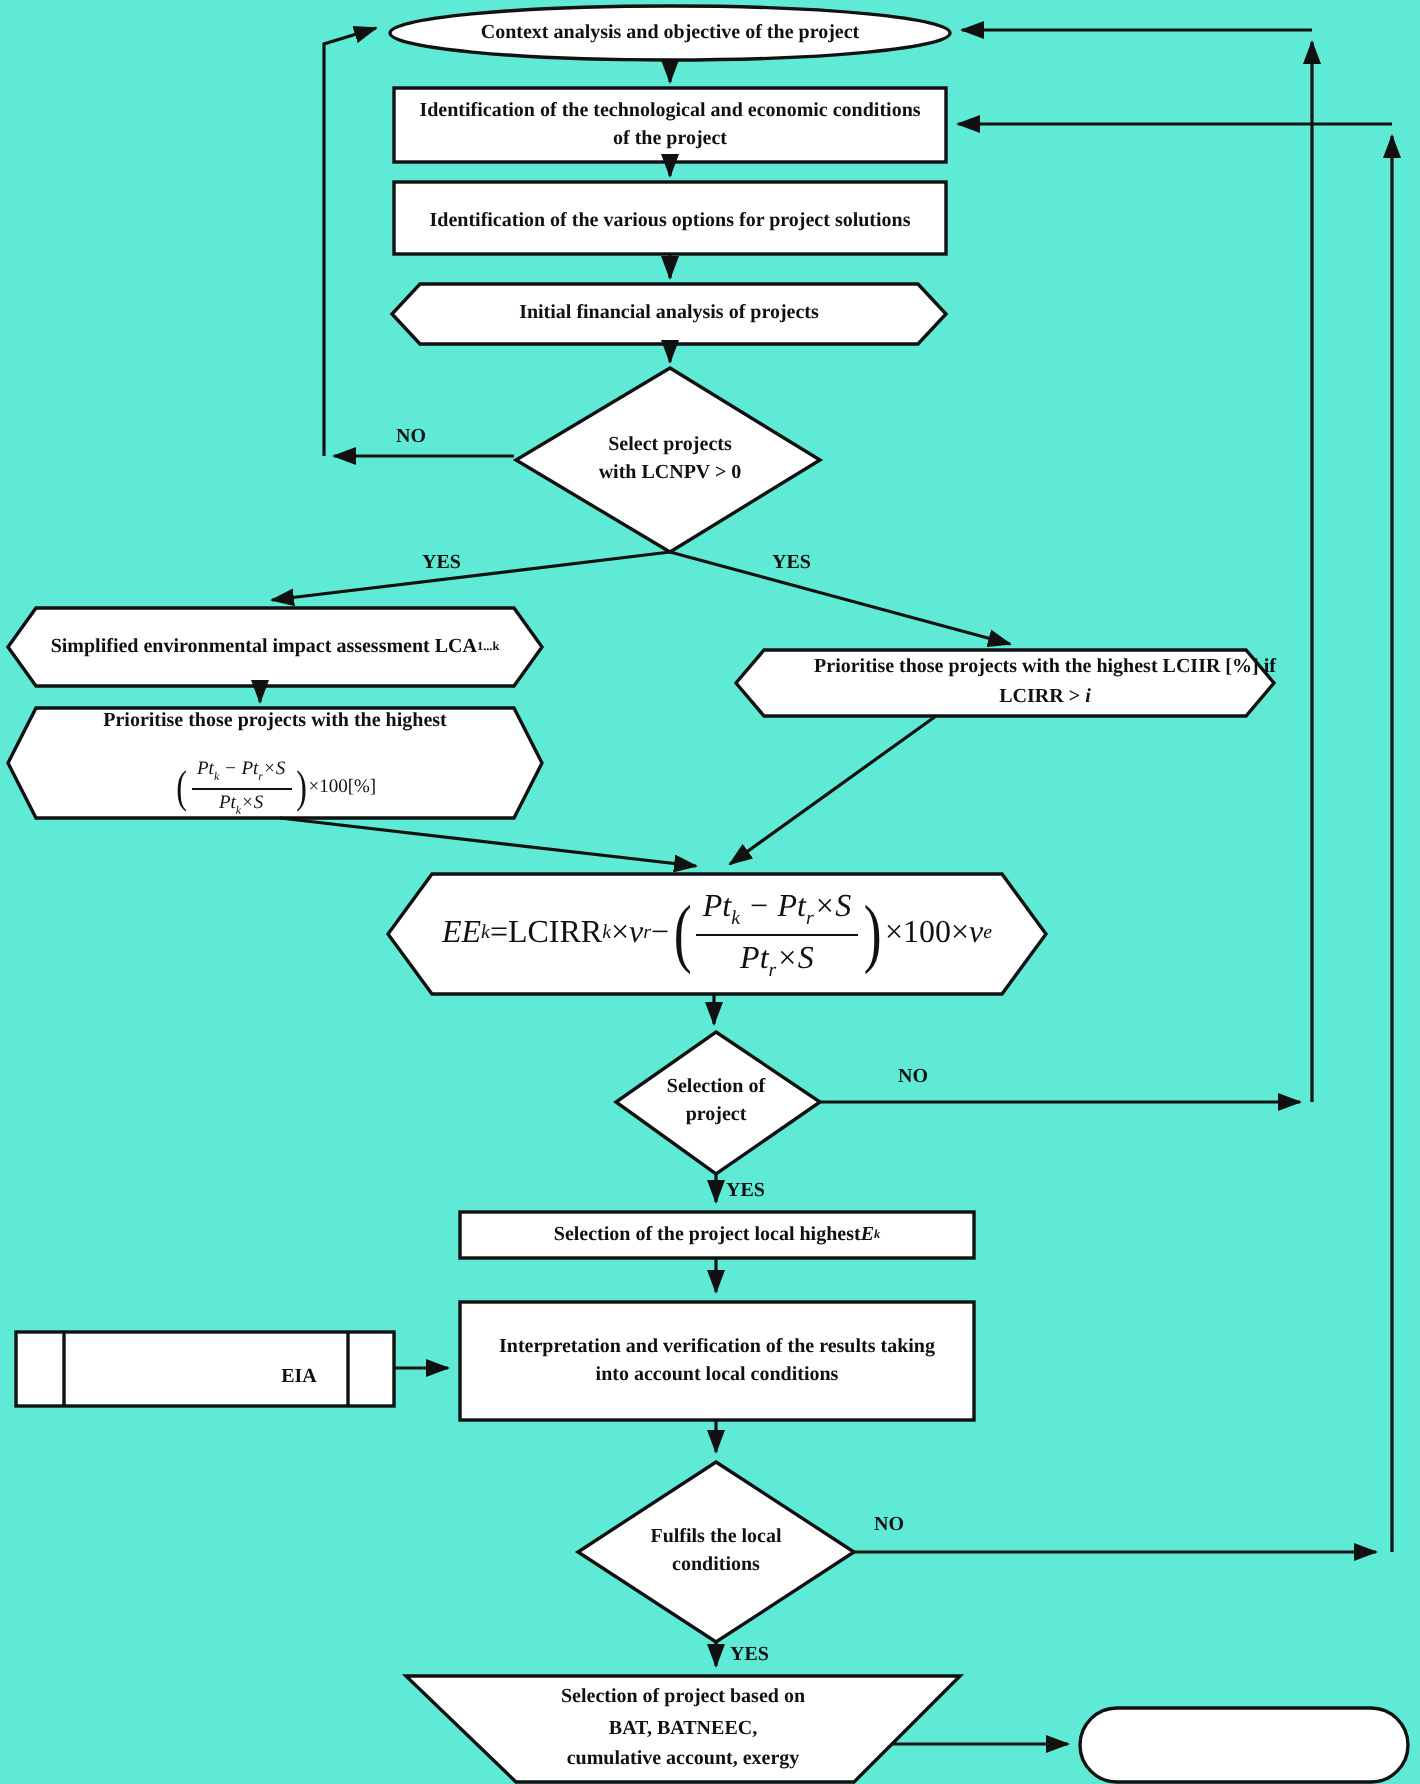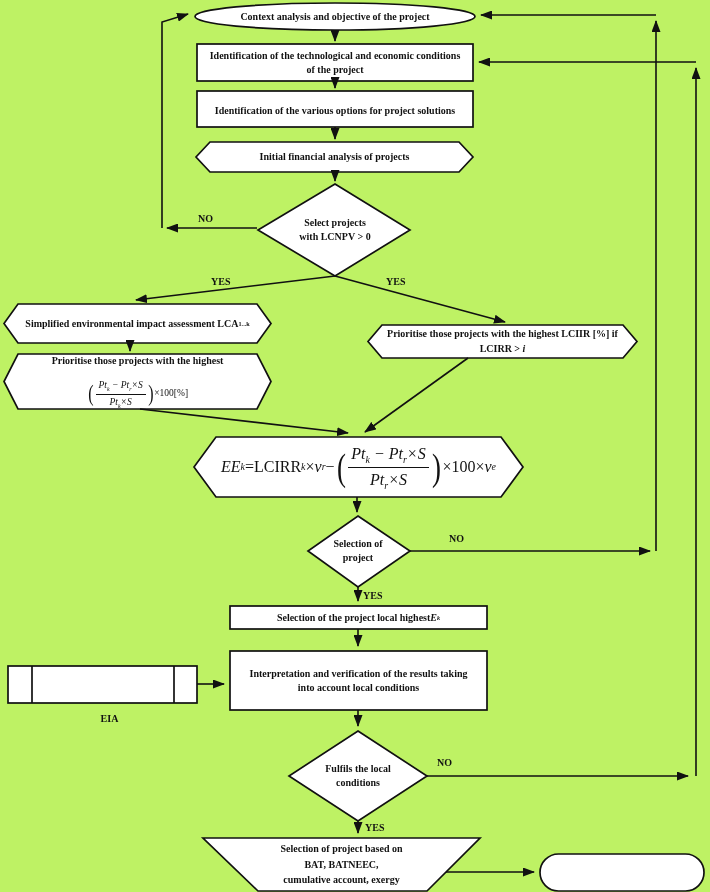--- a/index.html
+++ b/index.html
@@ -1,16 +1,16 @@
 <!DOCTYPE html>
 <html><head>
 <meta charset="utf-8">
 <style>
   html,body{margin:0;padding:0;background:#fff;}
-  #stage{position:relative;width:710px;height:892px;background:#bef264;overflow:hidden;
+  #stage{position:relative;width:710px;height:892px;background:#5eead4;overflow:hidden;
          font-family:"Liberation Serif",serif;color:#111;}
   #wires{position:absolute;left:0;top:0;}
   .t{position:absolute;display:flex;align-items:center;justify-content:center;
      text-align:center;font-weight:bold;font-size:10px;line-height:1.4;
      white-space:pre-line;color:#111;pointer-events:none;}
   .lab{position:absolute;font-weight:bold;font-size:10px;color:#111;pointer-events:none;}
   .red{color:#e3292e;font-weight:normal;font-size:10.5px;}
   .formula{font-weight:normal;font-size:16px;white-space:normal;}
   .formula-sm{font-weight:normal;font-size:9.5px;white-space:normal;}
   .it{font-style:italic;}
@@ -98,21 +98,21 @@
 
   <div class="t" style="left:4px;top:304px;width:267px;height:39px;text-align:center;"><span>Simplified environmental impact assessment LCA</span><sub style="font-style:normal;">1...k</sub></div>
 
   <div class="t col" style="left:4px;top:354px;width:267px;height:55px;">
     <div>Prioritise those projects with the highest</div>
     <div class="formula-sm">
       <span class="paren">(</span><span class="frac"><span class="num"><span class="it">Pt</span><sub>k</sub><span class="it"> − Pt</span><sub>r</sub><span class="it">×S</span></span><span class="den"><span class="it">Pt</span><sub>k</sub><span class="it">×S</span></span></span><span class="paren">)</span><span class="rm">×100[%]</span>
     </div>
   </div>
 
-  <div class="t" style="left:368px;top:325px;width:269px;height:33px;line-height:1.45;">
+  <div class="t" style="left:388px;top:325px;width:269px;height:33px;line-height:1.45;">
     <div><span>Prioritise  those projects with the highest LCIIR [%] if</span><br><span>LCIRR &gt; </span><span class="it">i</span></div>
   </div>
 
   <div class="t formula" style="left:194px;top:437px;width:329px;height:60px;">
     <span class="it">EE</span>
       <sub>k</sub>
       <span class="rm"> = </span>
       <span class="rm">LCIRR</span>
       <sub>k</sub>
       <span class="rm">×</span>
@@ -128,21 +128,21 @@
       <span class="rm">×100×</span>
       <span class="it">ν</span>
       <sub>e</sub>
   </div>
 
   <div class="t" style="left:308px;top:535px;width:100px;height:32px;">Selection of
 project</div>
 
   <div class="t" style="left:230px;top:606px;width:257px;height:23px;"><span>Selection of the project local highest </span><span class="it">E</span><sub>k</sub></div>
 
-  <div class="t" style="left:8px;top:700px;width:203px;height:37px;">EIA</div>
+  <div class="t" style="left:8px;top:670px;width:203px;height:37px;padding-left:40px;">EIA</div>
 
   <div class="t" style="left:230px;top:651px;width:257px;height:59px;">Interpretation and verification of the results taking
 into account local conditions</div>
 
   <div class="t" style="left:289px;top:758px;width:138px;height:36px;">Fulfils the local
 conditions</div>
 
   <div class="t" style="left:203px;top:839px;width:277px;height:51px;line-height:1.55;text-align:center;">Selection of project based on
 BAT, BATNEEC,
 cumulative account, exergy</div>

